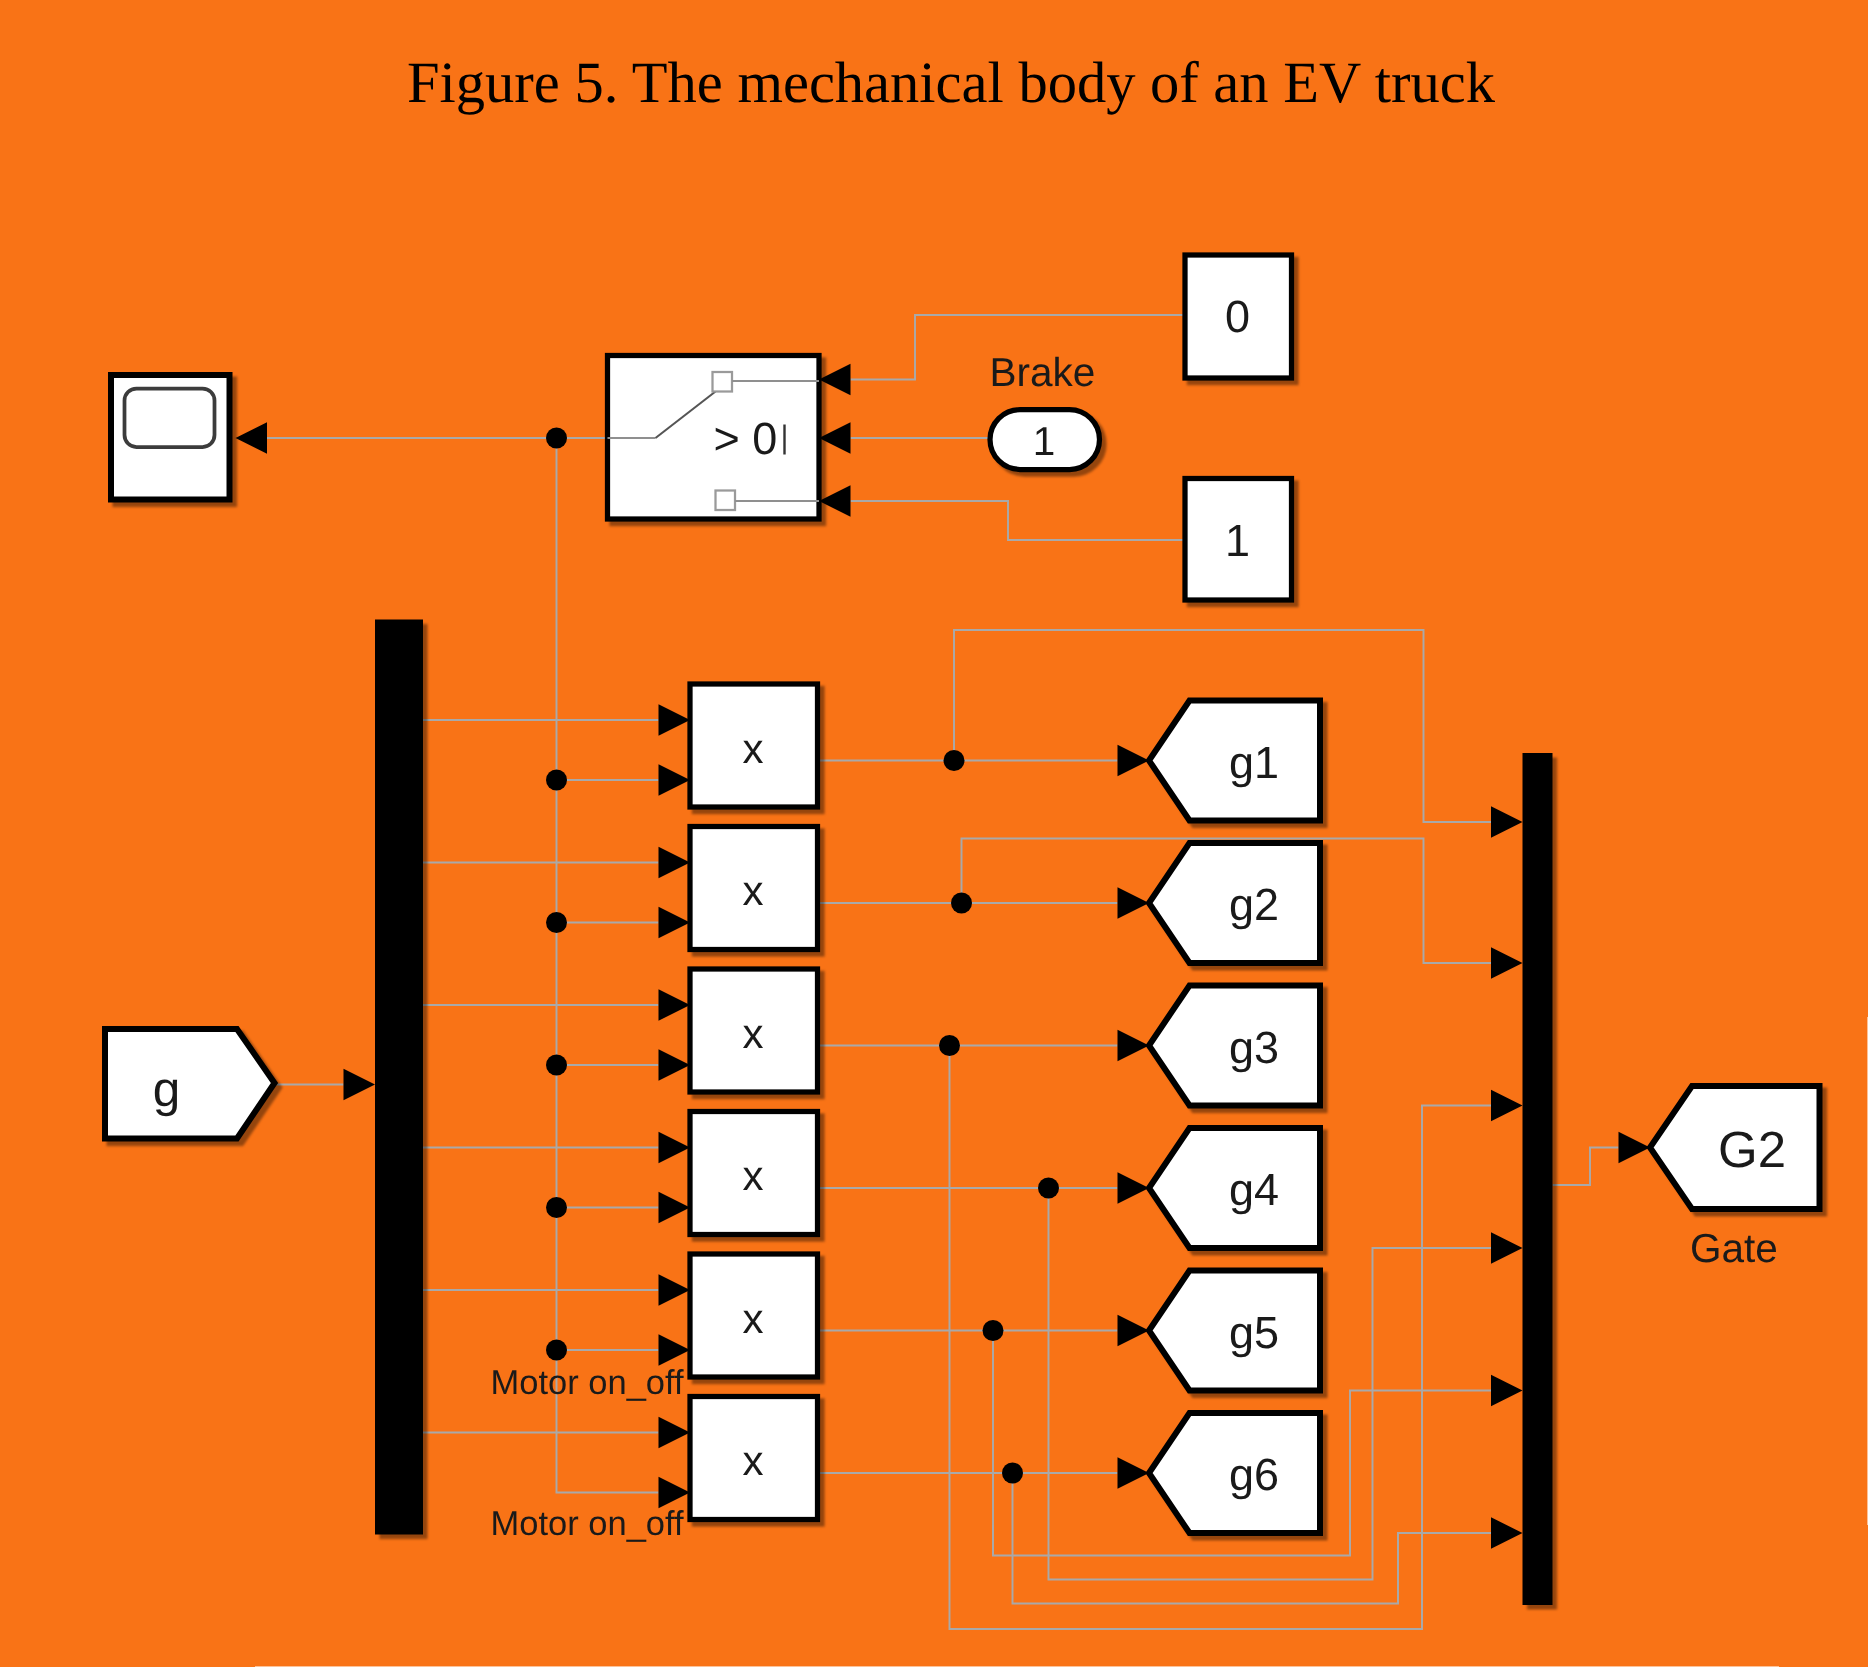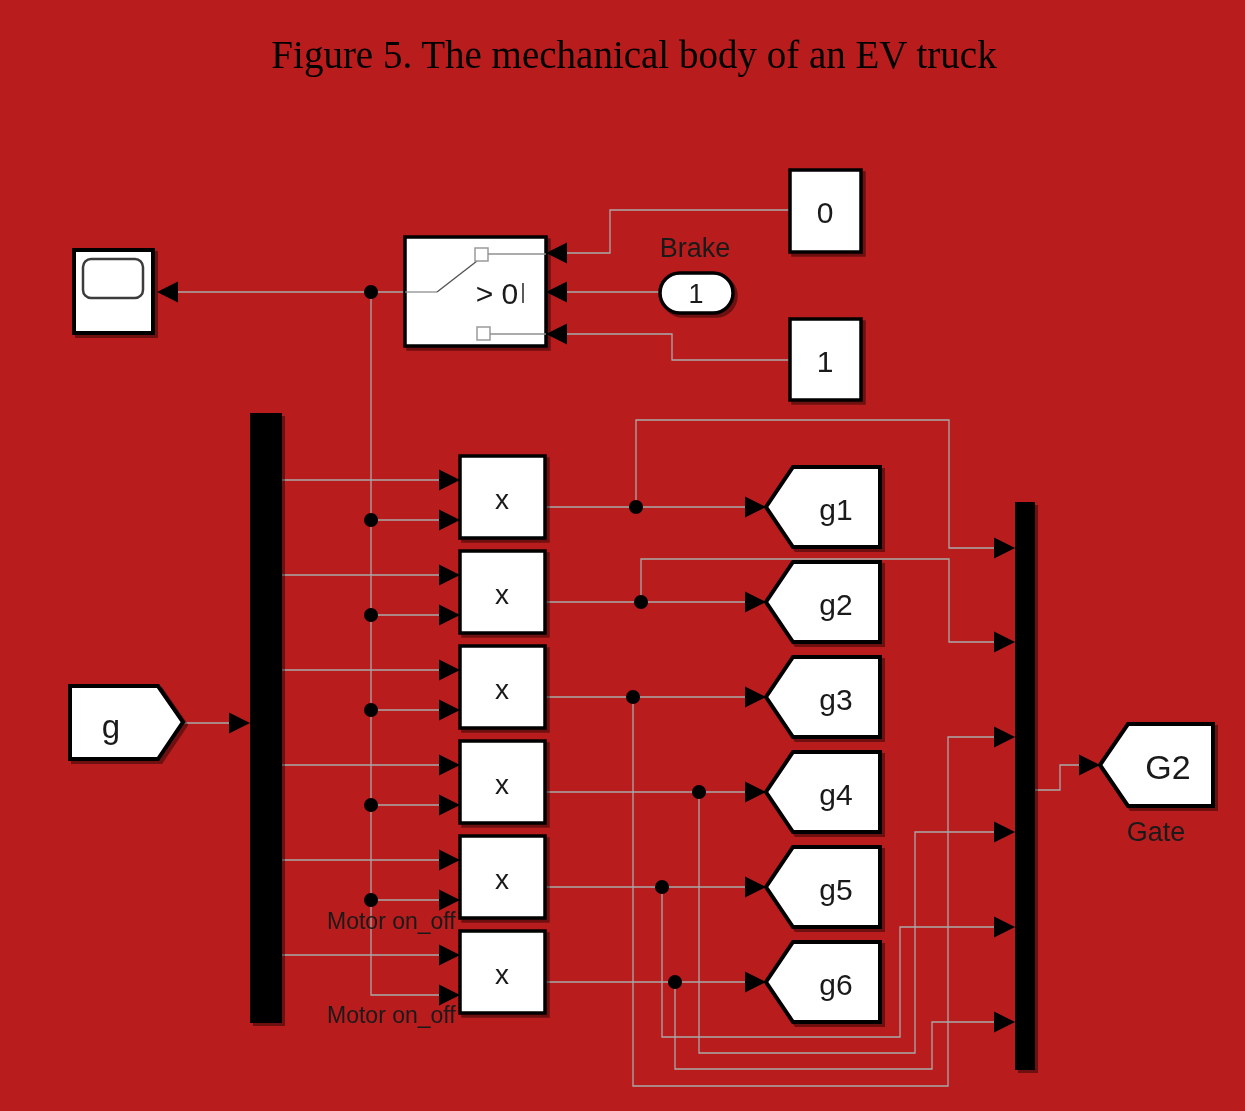--- a/index.html
+++ b/index.html
@@ -1,16 +1,16 @@
 <!DOCTYPE html>
 <html><head>
 <meta charset="utf-8">
 <style>
   html,body{margin:0;padding:0;background:#ffffff;}
-  #stage{position:relative;width:1245px;height:1111px;background:#b91c1c;overflow:hidden;
+  #stage{position:relative;width:1245px;height:1111px;background:#f97316;overflow:hidden;
          font-family:"Liberation Sans",sans-serif;}
   svg{position:absolute;left:0;top:0;}
   .wire{fill:none;stroke:#a9a9a9;stroke-width:1.3;}
   .innerline{fill:none;stroke:#8f8f8f;stroke-width:1.3;}
   .blk{fill:#ffffff;stroke:#000000;}
   .bar{fill:#000000;stroke:none;}
   .arrow{fill:#000000;stroke:none;}
   .dot{fill:#000000;stroke:none;}
   .shadowed{filter:drop-shadow(3.5px 3.5px 0.7px rgba(0,0,0,0.40));}
   .t{fill:#1a1a1a;}

